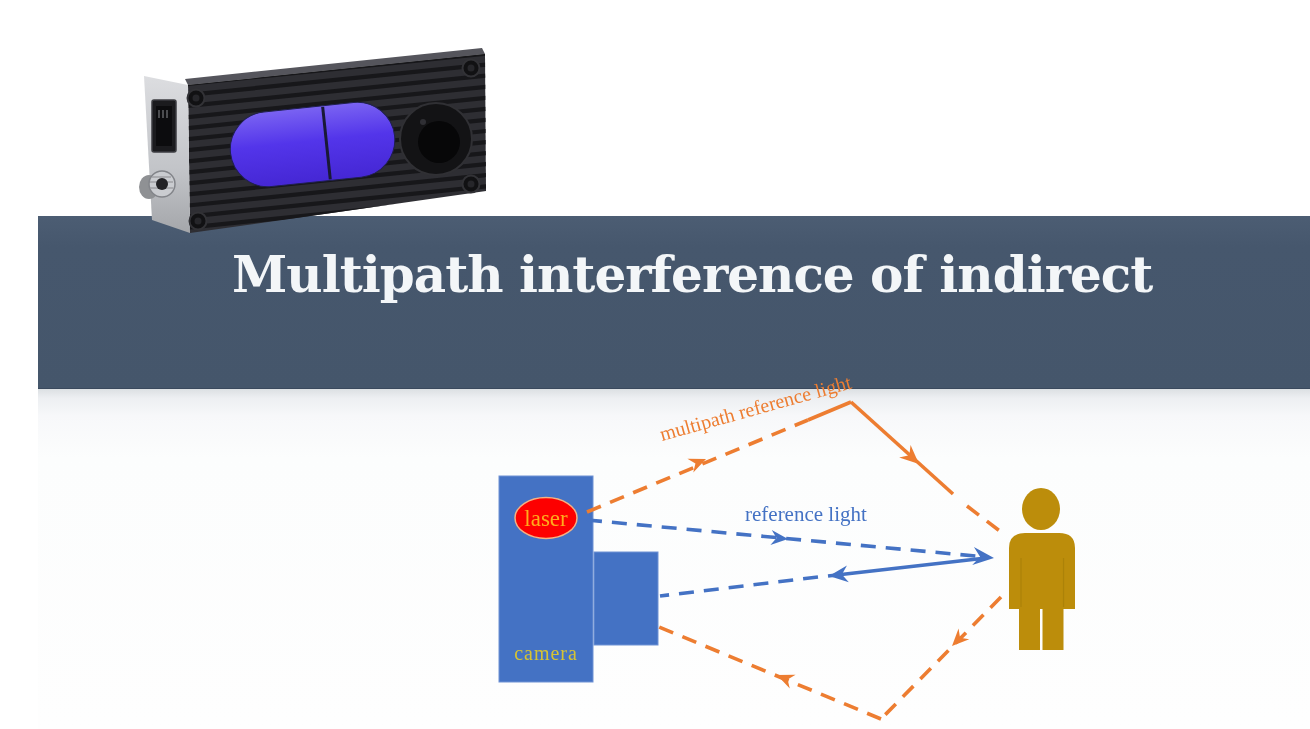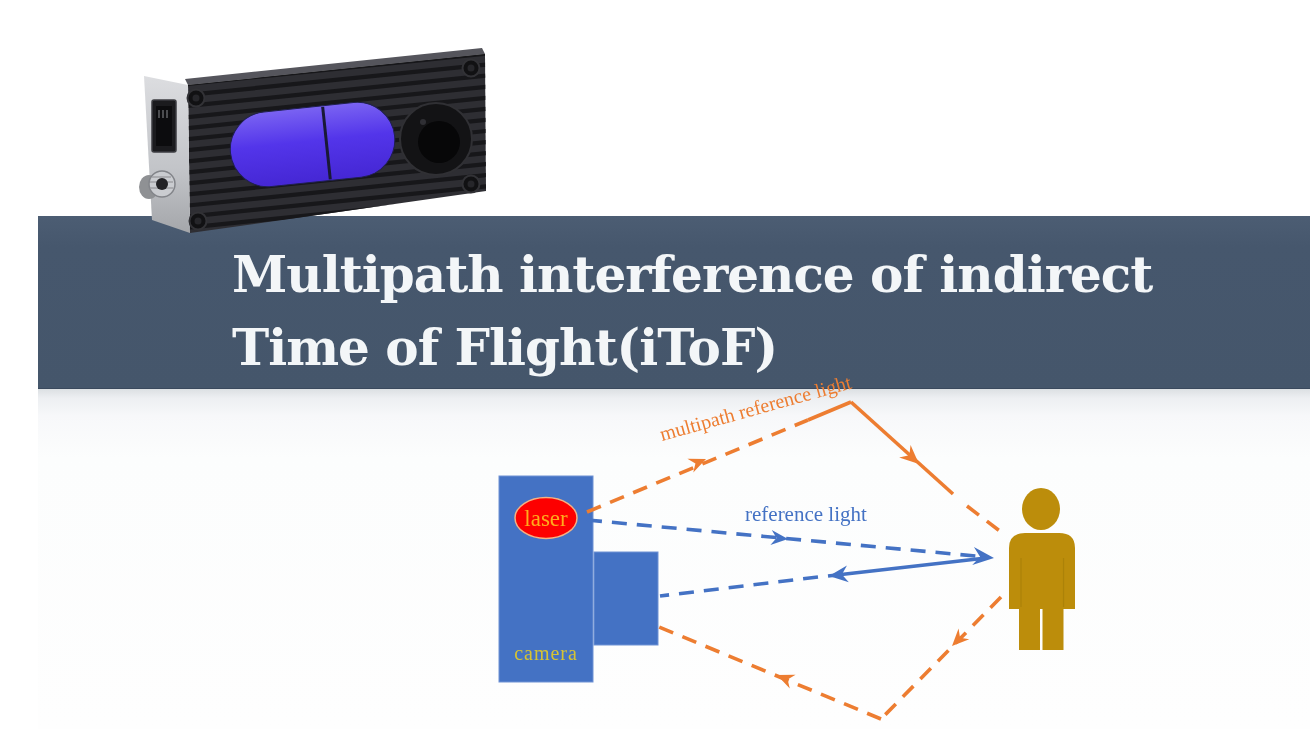--- a/index.html
+++ b/index.html
@@ -27,21 +27,20 @@
 </head>
 <body>
 
 <div class="slide">
 
   <div class="lower-bg"></div>
   <div class="banner"></div>
 
   <div class="title">
     <div>Multipath interference of indirect</div>
-    <div>Time of Flight(iToF)</div>
   </div>
 
   <svg class="overlay" viewBox="0 0 1310 729">
     <defs>
       <linearGradient id="panelg" x1="0" y1="0" x2="0" y2="1">
         <stop offset="0" stop-color="#dcdde0"></stop>
           <stop offset="0.6" stop-color="#c2c4c8"></stop>
         <stop offset="1" stop-color="#a4a6aa"></stop>
       </linearGradient>
       <linearGradient id="pillg" x1="0" y1="0" x2="0" y2="1">

